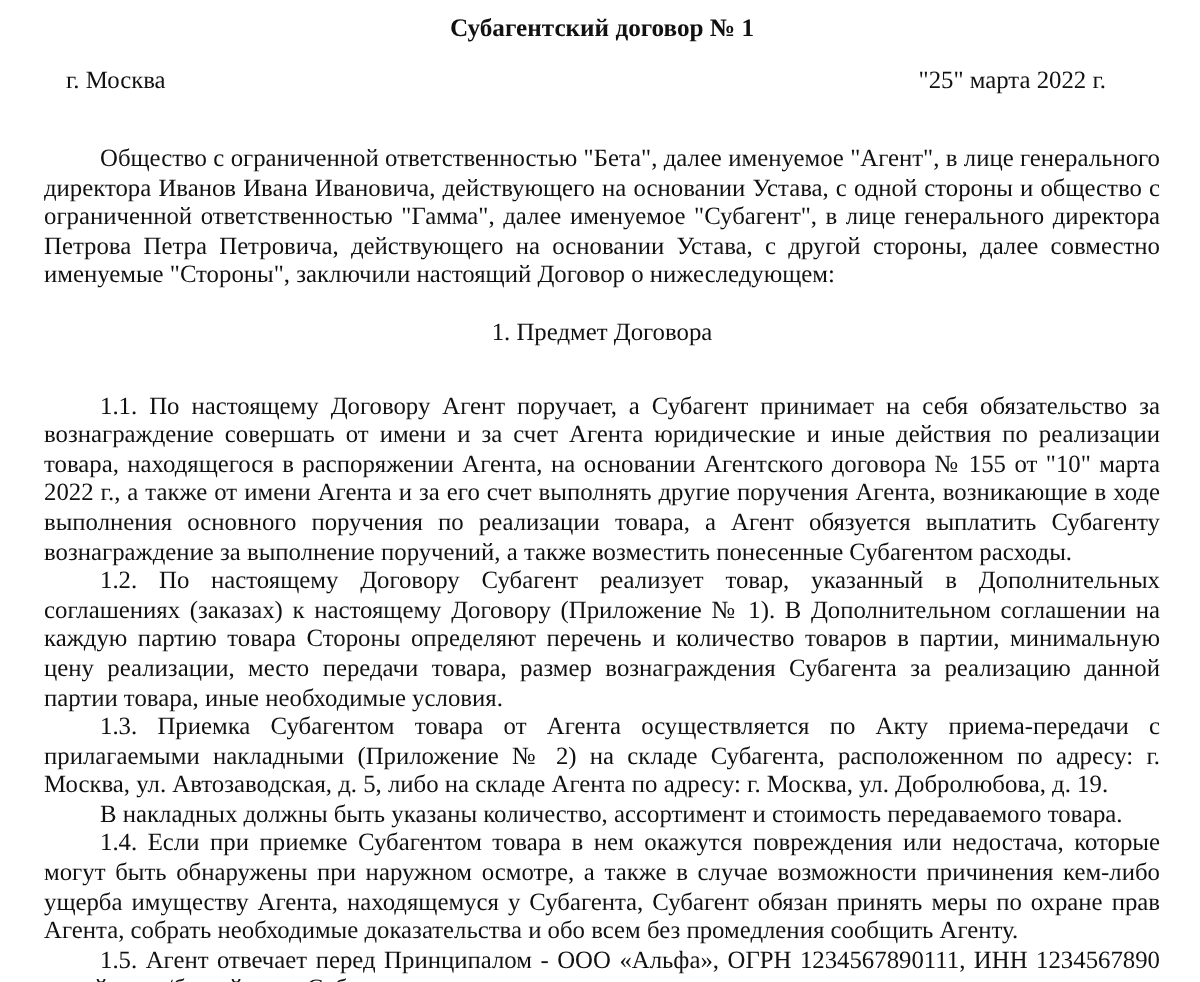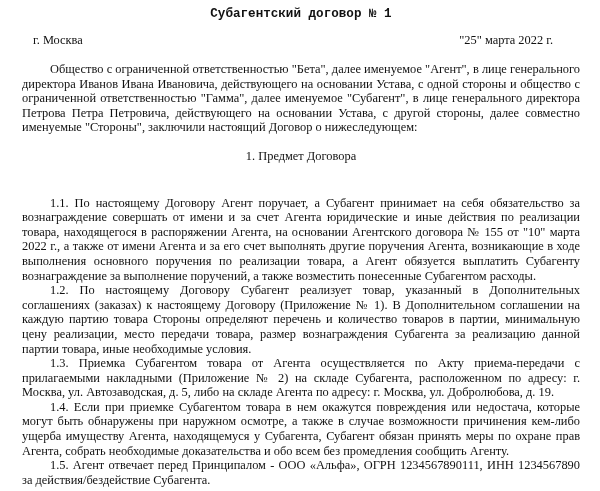--- a/index.html
+++ b/index.html
@@ -1,36 +1,37 @@
 <!DOCTYPE html>
 <html><head>
 <meta charset="utf-8">
 <style>
   html, body { margin: 0; padding: 0; background: #ffffff; }
   body { width: 600px; height: 491px; overflow: hidden; position: relative;
          font-family: "Liberation Serif", "DejaVu Serif", serif; color: #111; }
   .page { position: absolute; left: 22px; top: 0; width: 558px; font-size: 12.4px; line-height: 14.6px; }
   .title { text-align: center; font-weight: bold; font-size: 12.6px; line-height: 15px; }
-  .title1 { margin-top: 7px; font-family: Liberation Mono, monospace; }
+  .title1 { margin-top: 7px; }
   .meta { position: relative; height: 15px; margin-top: 11px; }
   .city { position: absolute; left: 11px; top: 0; }
   .date { position: absolute; right: 27px; top: 0; }
   p { margin: 0; text-align: justify; text-indent: 28px; }
-  .intro { margin-top: 14px; }
-  .section { text-align: center; margin-top: 14px; margin-bottom: 32px; }
+  .intro { margin-top: 24px; }
+  .section { text-align: center; margin-top: 14px; margin-bottom: 22px; }
 </style>
 </head>
 <body>
 
 <div class="page">
   <div class="title title1">Субагентский договор № 1</div>
   <div class="meta">
     <span class="city">г. Москва</span>
     <span class="date">"25" марта 2022 г.</span>
   </div>
   <p class="intro">Общество с ограниченной ответственностью "Бета", далее именуемое "Агент", в лице генерального директора Иванов Ивана Ивановича, действующего на основании Устава, с одной стороны и общество с ограниченной ответственностью "Гамма", далее именуемое "Субагент", в лице генерального директора Петрова Петра Петровича, действующего на основании Устава, с другой стороны, далее совместно именуемые "Стороны", заключили настоящий Договор о нижеследующем:</p>
   <div class="section">1. Предмет Договора</div>
   <p>1.1. По настоящему Договору Агент поручает, а Субагент принимает на себя обязательство за вознаграждение совершать от имени и за счет Агента юридические и иные действия по реализации товара, находящегося в распоряжении Агента, на основании Агентского договора № 155 от "10" марта 2022 г., а также от имени Агента и за его счет выполнять другие поручения Агента, возникающие в ходе выполнения основного поручения по реализации товара, а Агент обязуется выплатить Субагенту вознаграждение за выполнение поручений, а также возместить понесенные Субагентом расходы.</p>
   <p>1.2. По настоящему Договору Субагент реализует товар, указанный в Дополнительных соглашениях (заказах) к настоящему Договору (Приложение № 1). В Дополнительном соглашении на каждую партию товара Стороны определяют перечень и количество товаров в партии, минимальную цену реализации, место передачи товара, размер вознаграждения Субагента за реализацию данной партии товара, иные необходимые условия.</p>
   <p>1.3. Приемка Субагентом товара от Агента осуществляется по Акту приема-передачи с прилагаемыми накладными (Приложение № 2) на складе Субагента, расположенном по адресу: г. Москва, ул. Автозаводская, д. 5, либо на складе Агента по адресу: г. Москва, ул. Добролюбова, д. 19.</p>
+  <p>В накладных должны быть указаны количество, ассортимент и стоимость передаваемого товара.</p>
   <p>1.4. Если при приемке Субагентом товара в нем окажутся повреждения или недостача, которые могут быть обнаружены при наружном осмотре, а также в случае возможности причинения кем-либо ущерба имуществу Агента, находящемуся у Субагента, Субагент обязан принять меры по охране прав Агента, собрать необходимые доказательства и обо всем без промедления сообщить Агенту.</p>
   <p>1.5. Агент отвечает перед Принципалом - ООО «Альфа», ОГРН 1234567890111, ИНН 1234567890 за действия/бездействие Субагента.</p>
 </div>
 
 </body></html>

